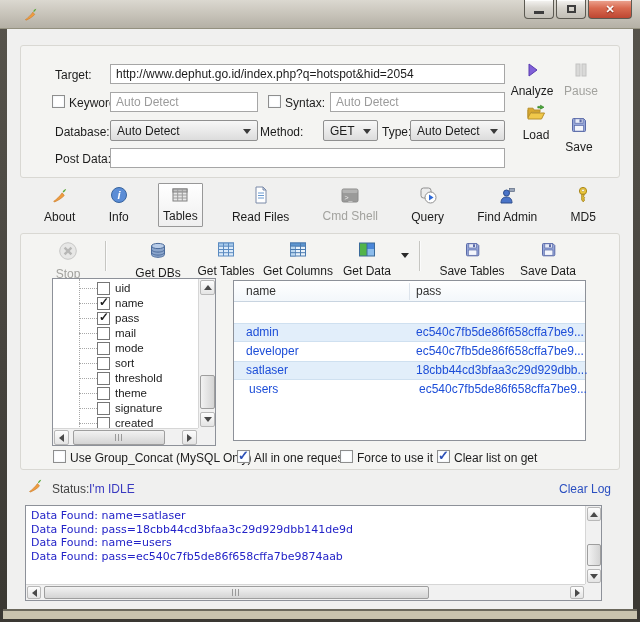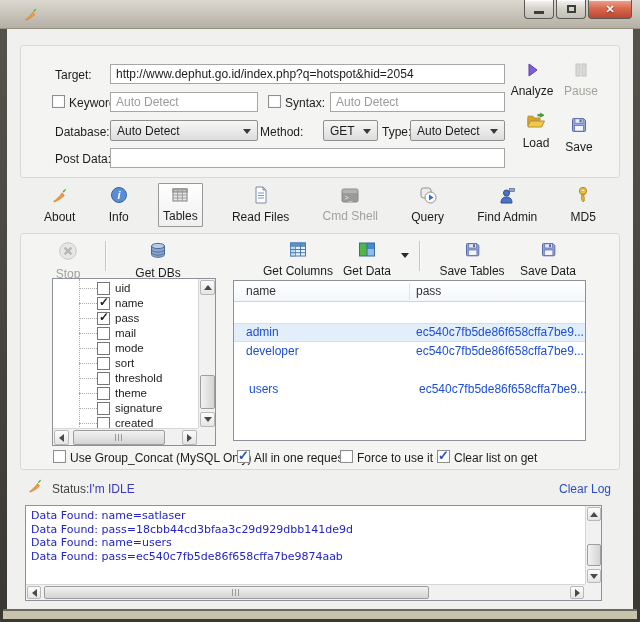--- a/index.html
+++ b/index.html
@@ -122,21 +122,21 @@
           </svg></span>
       <span class="tlabel">Analyze</span>
     </div>
     <div class="abs tb-item disabled" style="left:554px;top:30px;width:40px;">
       <span><svg width="14" height="16">
             <rect x="2" y="2" width="4" height="12" fill="#b9b9b9" stroke="#8a8a8a"></rect>
             <rect x="8" y="2" width="4" height="12" fill="#b9b9b9" stroke="#8a8a8a"></rect>
           </svg></span>
       <span class="tlabel">Pause</span>
     </div>
-    <div class="abs tb-item" style="left:508px;top:80px;width:42px;">
+    <div class="abs tb-item" style="left:508px;top:72px;width:42px;">
       <span><svg width="20" height="18" viewBox="0 0 20 18">
             <path d="M2 6 V15 H15.5 L18.5 9 H5.5 L4.5 6 Z" fill="#f0c84a" stroke="#b8902a"></path>
             <path d="M2 6 V4.2 H7 L8 6 H14 V8.3 H5 L2 13.5 Z" fill="#d8a830" stroke="#b8902a"></path>
             <path d="M14.5 1.2 L18 3.2 L14.5 5.2 V4 H11.8 V2.4 H14.5 Z" fill="#4aa83a" stroke="#2c7a20" stroke-width="0.6"></path>
           </svg></span>
       <span class="tlabel">Load</span>
     </div>
     <div class="abs tb-item" style="left:552px;top:84px;width:40px;">
       <span><svg width="18" height="18">
             <path d="M2.5 3.5 Q2.5 2.5 3.5 2.5 H13.5 L15.5 4.5 V14.5 Q15.5 15.5 14.5 15.5 H3.5 Q2.5 15.5 2.5 14.5 Z" fill="#95a6d8" stroke="#5a6aa8"></path>
@@ -229,20 +229,31 @@
     <div class="abs vsep" style="left:98px;top:212px;height:30px;"></div>
     <div class="abs tb-item" style="left:120px;top:209px;width:62px;">
       <span><svg width="20" height="19">
             <path d="M3.5 5 V13.5 C3.5 15.1 6.4 16.3 10 16.3 C13.6 16.3 16.5 15.1 16.5 13.5 V5" fill="#8ca6cc" stroke="#4a6a9a"></path>
             <ellipse cx="10" cy="5" rx="6.5" ry="2.6" fill="#b8cce8" stroke="#4a6a9a"></ellipse>
             <path d="M3.5 8.3 C3.5 9.9 6.4 11.1 10 11.1 C13.6 11.1 16.5 9.9 16.5 8.3" fill="none" stroke="#4a6a9a"></path>
             <path d="M3.5 11.3 C3.5 12.9 6.4 14.1 10 14.1 C13.6 14.1 16.5 12.9 16.5 11.3" fill="none" stroke="#4a6a9a"></path>
           </svg></span>
       <span class="tlabel">Get DBs</span>
     </div>
+    <div class="abs tb-item" style="left:186px;top:209px;width:66px;">
+      <span><svg width="18" height="17">
+            <rect x="1.5" y="2" width="15" height="13" fill="#dcebfa" stroke="#5a8ac0"></rect>
+            <rect x="1.5" y="2" width="15" height="3.2" fill="#a8cbec" stroke="#5a8ac0"></rect>
+            <line x1="6.5" y1="2" x2="6.5" y2="15" stroke="#5a8ac0"></line>
+            <line x1="11.5" y1="2" x2="11.5" y2="15" stroke="#5a8ac0"></line>
+            <line x1="1.5" y1="8.5" x2="16.5" y2="8.5" stroke="#5a8ac0"></line>
+            <line x1="1.5" y1="11.7" x2="16.5" y2="11.7" stroke="#5a8ac0"></line>
+          </svg></span>
+      <span class="tlabel">Get Tables</span>
+    </div>
     <div class="abs tb-item" style="left:254px;top:209px;width:74px;">
       <span><svg width="18" height="17">
             <rect x="1.5" y="2" width="15" height="13" fill="#eaf3fb" stroke="#4a7ab0"></rect>
             <rect x="1.5" y="2" width="15" height="3.2" fill="#5e96d0" stroke="#4a7ab0"></rect>
             <rect x="1.5" y="5.2" width="5" height="9.8" fill="#bcd8f0" stroke="#4a7ab0" stroke-width="0.7"></rect>
             <line x1="11.5" y1="2" x2="11.5" y2="15" stroke="#4a7ab0"></line>
             <line x1="1.5" y1="8.5" x2="16.5" y2="8.5" stroke="#4a7ab0"></line>
             <line x1="1.5" y1="11.7" x2="16.5" y2="11.7" stroke="#4a7ab0"></line>
           </svg></span>
       <span class="tlabel">Get Columns</span>
@@ -365,20 +376,24 @@
         <div class="abs" style="left:175px;top:2px;width:1px;height:17px;background:#dde4ec;"></div>
       </div>
       <div class="abs trow blue" style="left:0;top:42px;width:351px;">
         <span class="tcell" style="left:12px;">admin</span>
         <span class="tcell" style="left:182px;">ec540c7fb5de86f658cffa7be9...</span>
       </div>
       <div class="abs trow" style="left:0;top:61px;width:351px;">
         <span class="tcell" style="left:12px;">developer</span>
         <span class="tcell" style="left:182px;">ec540c7fb5de86f658cffa7be9...</span>
       </div>
+      <div class="abs trow blue" style="left:0;top:80px;width:351px;">
+        <span class="tcell" style="left:12px;">satlaser</span>
+        <span class="tcell" style="left:182px;">18cbb44cd3bfaa3c29d929dbb...</span>
+      </div>
       <div class="abs trow" style="left:3px;top:99px;width:351px;">
         <span class="tcell" style="left:12px;">users</span>
         <span class="tcell" style="left:182px;">ec540c7fb5de86f658cffa7be9...</span>
       </div>
     </div>
 
     <div class="abs cb" style="left:46px;top:421px;"></div>
     <span class="abs lbl" style="left:63px;top:422px;">Use Group_Concat (MySQL Only)</span>
     <div class="abs cb checked" style="left:230px;top:421px;"></div>
     <span class="abs lbl" style="left:247px;top:422px;">All in one request.</span>

